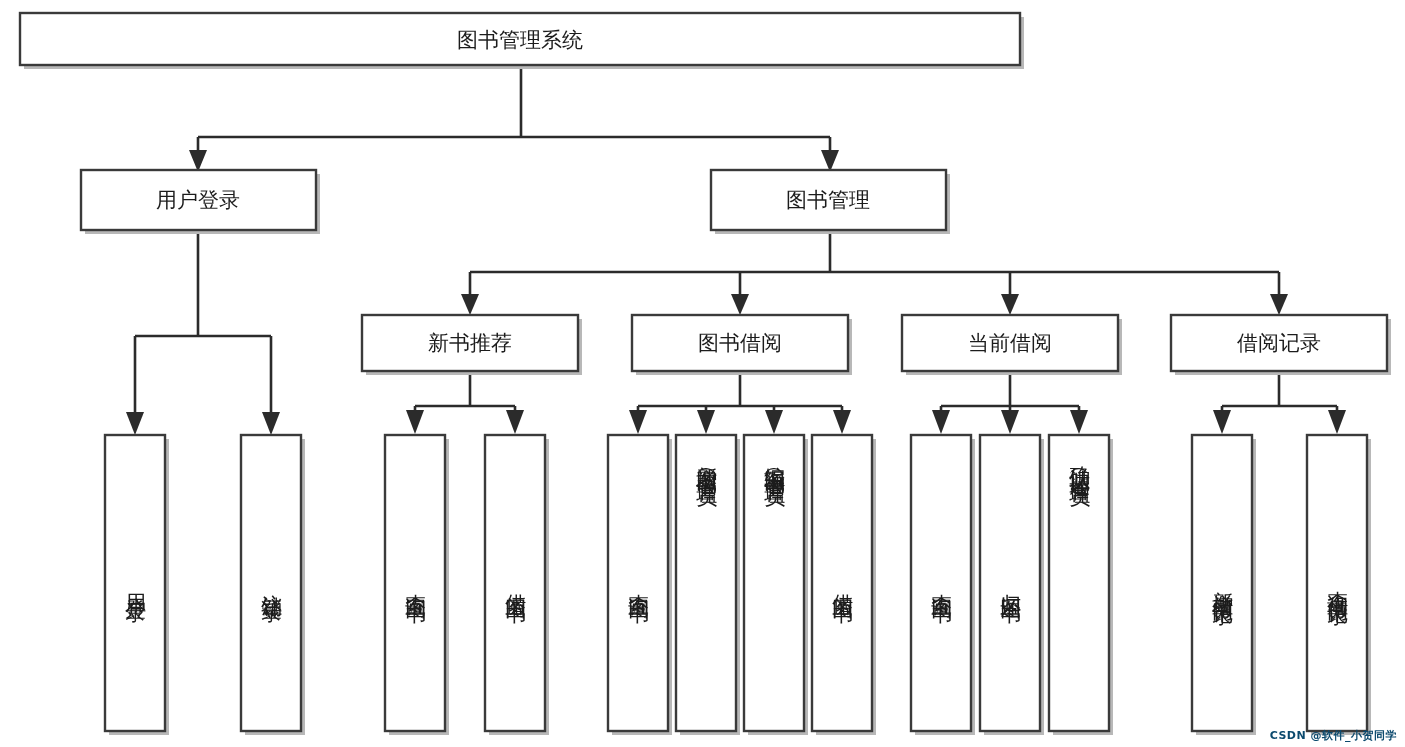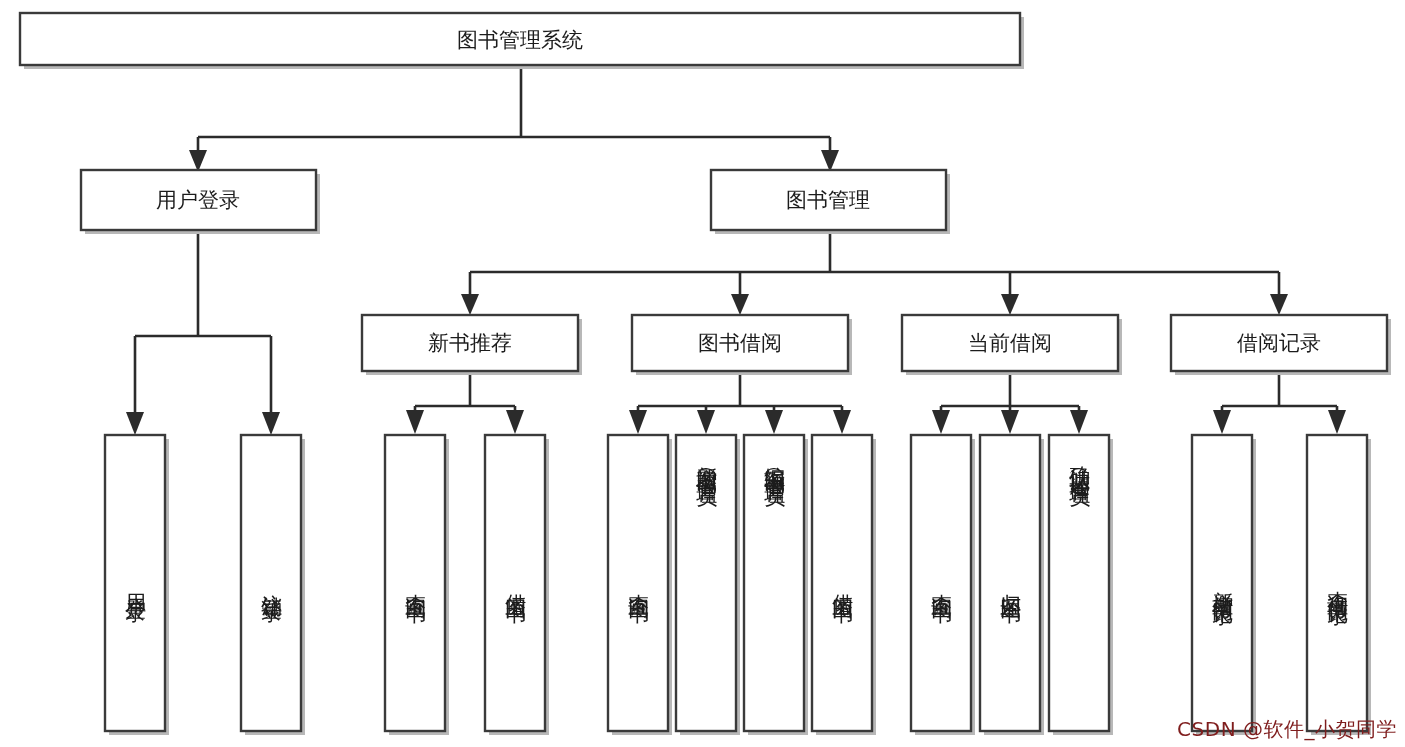--- a/index.html
+++ b/index.html
@@ -68,24 +68,25 @@
     justify-content: center;
     text-align: center;
     white-space: nowrap;
     pointer-events: none;
   }
   .watermark {
     position: absolute;
     right: 8px;
     bottom: 4px;
     font-family: "DejaVu Sans", "Liberation Sans", sans-serif;
-    font-size: 20px;
-    color: #7f1d1d;
+    font-size: 11px;
+    color: #0c4a6e;
     white-space: nowrap;
     letter-spacing: 0.5px;
+    font-weight: bold;
   }
 </style>
 </head>
 <body>
 
 <div id="diagram-root">
 
   <svg id="tree-svg" viewBox="0 0 1405 747">
 
     <g>

